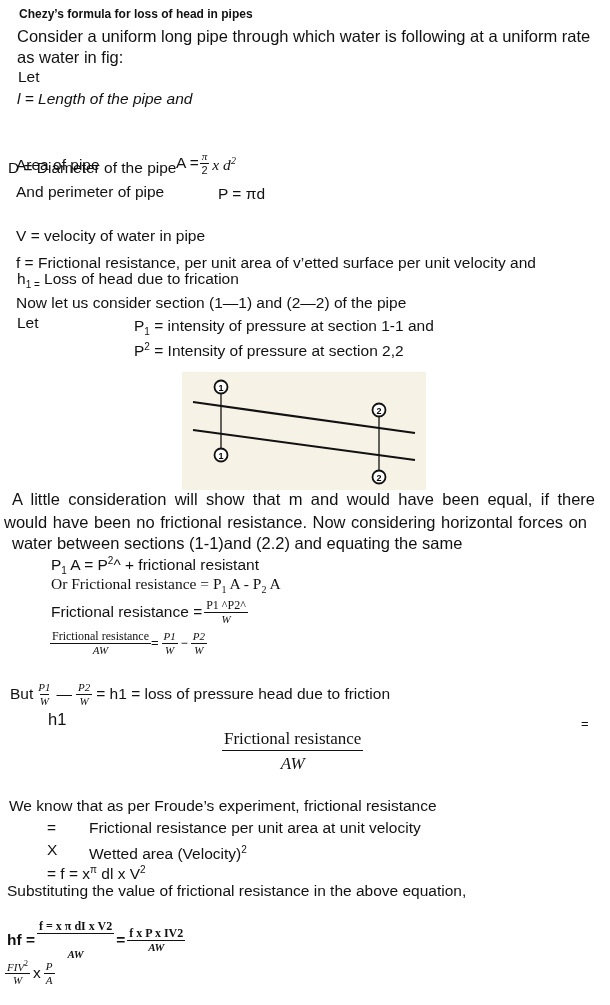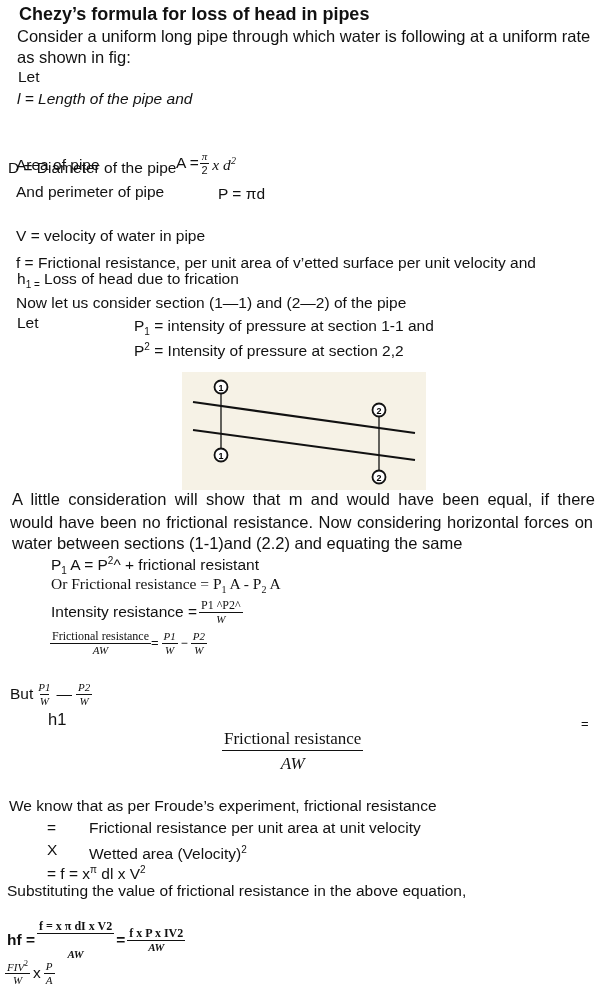--- a/index.html
+++ b/index.html
@@ -13,23 +13,23 @@
   .frac { display: inline-flex; flex-direction: column; align-items: center; vertical-align: middle; line-height: 1; }
   .frac .num { padding: 0 2px 1px; border-bottom: 1.2px solid #111; font-family: "Liberation Serif", serif; }
   .frac .den { padding-top: 1px; font-family: "Liberation Serif", serif; font-style: italic; }
   .frac.small { font-size: 11px; }
   .justify { text-align: justify; text-align-last: justify; width: 583px; font-size: 16.5px; }
   #figure { position: absolute; left: 182px; top: 372px; width: 244px; height: 118px; background: #f6f2e6; }
 </style>
 </head>
 <body>
 
-<div class="line bold" style="left:19px;top:4px;font-size:18px;">Chezy’s formula for loss of head in pipes</div>
+<div class="line bold" style="left:19px;top:4px;font-size:12px;">Chezy’s formula for loss of head in pipes</div>
 <div class="line" style="left:17px;top:26px;font-size:16.5px;">Consider a uniform long pipe through which water is following at a uniform rate</div>
-<div class="line" style="left:17px;top:47px;font-size:16.5px;">as shown in fig:</div>
+<div class="line" style="left:17px;top:47px;font-size:16.5px;">as water in fig:</div>
 <div class="line" style="left:18px;top:67px;">Let</div>
 <div class="line" style="left:17px;top:89px;font-style:italic;">l = Length of the pipe and</div>
 <div class="line" style="left:8px;top:110px;margin-top:48px;">D = Diameter of the pipe</div>
 
 <div class="line" style="left:16px;top:155px;">Area of pipe</div>
 <div class="line" style="left:176px;top:146px;height:34px;display:flex;align-items:center;">
   <span>A =</span>
   <span class="frac small" style="margin:0 3px 0 1px;">
     <span class="num ital">π</span>
     <span class="den" style="font-style:normal;font-family:'Liberation Sans',sans-serif;">2</span>
@@ -61,27 +61,27 @@
     <circle cx="197" cy="38" r="6.5" fill="#fff" stroke="#111" stroke-width="1.8"></circle>
     <circle cx="197" cy="105" r="6.5" fill="#fff" stroke="#111" stroke-width="1.8"></circle>
     <text x="39" y="18.5" font-size="9" font-weight="bold" text-anchor="middle" font-family="Liberation Sans, sans-serif">1</text>
     <text x="39" y="86.5" font-size="9" font-weight="bold" text-anchor="middle" font-family="Liberation Sans, sans-serif">1</text>
     <text x="197" y="41.5" font-size="9" font-weight="bold" text-anchor="middle" font-family="Liberation Sans, sans-serif">2</text>
     <text x="197" y="108.5" font-size="9" font-weight="bold" text-anchor="middle" font-family="Liberation Sans, sans-serif">2</text>
   </svg>
 </div>
 
 <div class="line justify" style="left:12px;top:489px;">A little consideration will show that m and would have been equal, if there</div>
-<div class="line justify" style="left:10px;top:512px;">would have been no frictional resistance. Now considering horizontal forces on</div>
+<div class="line justify" style="left:4px;top:512px;">would have been no frictional resistance. Now considering horizontal forces on</div>
 <div class="line" style="left:12px;top:533px;font-size:16.5px;">water between sections (1-1)and (2.2) and equating the same</div>
 
 <div class="line" style="left:51px;top:551px;"><span>P</span><sub>1</sub><span> A = P</span><sup>2</sup><span>^ + frictional resistant</span></div>
 <div class="line" style="left:51px;top:574px;font-family:Liberation Serif, serif;"><span>Or Frictional resistance = P</span><sub>1</sub><span> A - P</span><sub>2</sub><span> A</span></div>
 <div class="line" style="left:51px;top:594px;height:36px;display:flex;align-items:center;">
-  <span>Intensity resistance =</span>
+  <span>Frictional resistance =</span>
   <span class="frac small" style="margin-left:2px;">
     <span class="num" style="font-size:12px;">P1 ^P2^</span>
     <span class="den">W</span>
   </span>
 </div>
 <div class="line" style="left:50px;top:626px;height:34px;display:flex;align-items:center;">
   <span class="frac small">
     <span class="num" style="font-size:12px;">Frictional resistance</span>
     <span class="den">AW</span>
   </span>
@@ -101,20 +101,21 @@
   <span>But</span>
   <span class="frac small" style="margin:0 4px 0 3px;">
     <span class="num ital" style="border-bottom:none;">P1</span>
     <span class="den" style="border-top:1.2px solid #111;">W</span>
   </span>
   <span>—</span>
   <span class="frac small" style="margin:0 4px;">
     <span class="num ital">P2</span>
     <span class="den">W</span>
   </span>
+  <span> = h1 = loss of pressure head due to friction</span>
 </div>
 <div class="line" style="left:48px;top:709px;font-size:16.5px;">h1</div>
 <div class="line" style="left:581px;top:714px;font-size:13px;">=</div>
 <div class="line" style="left:222px;top:730px;display:flex;flex-direction:column;align-items:center;line-height:1;">
   <span class="serif" style="font-size:17px;padding:0 2px 3px;border-bottom:1.4px solid #111;">Frictional resistance</span>
   <span class="serif ital" style="font-size:17px;padding-top:4px;">AW</span>
 </div>
 
 <div class="line" style="left:9px;top:796px;">We know that as per Froude’s experiment, frictional resistance</div>
 <div class="line" style="left:47px;top:818px;">=</div>

